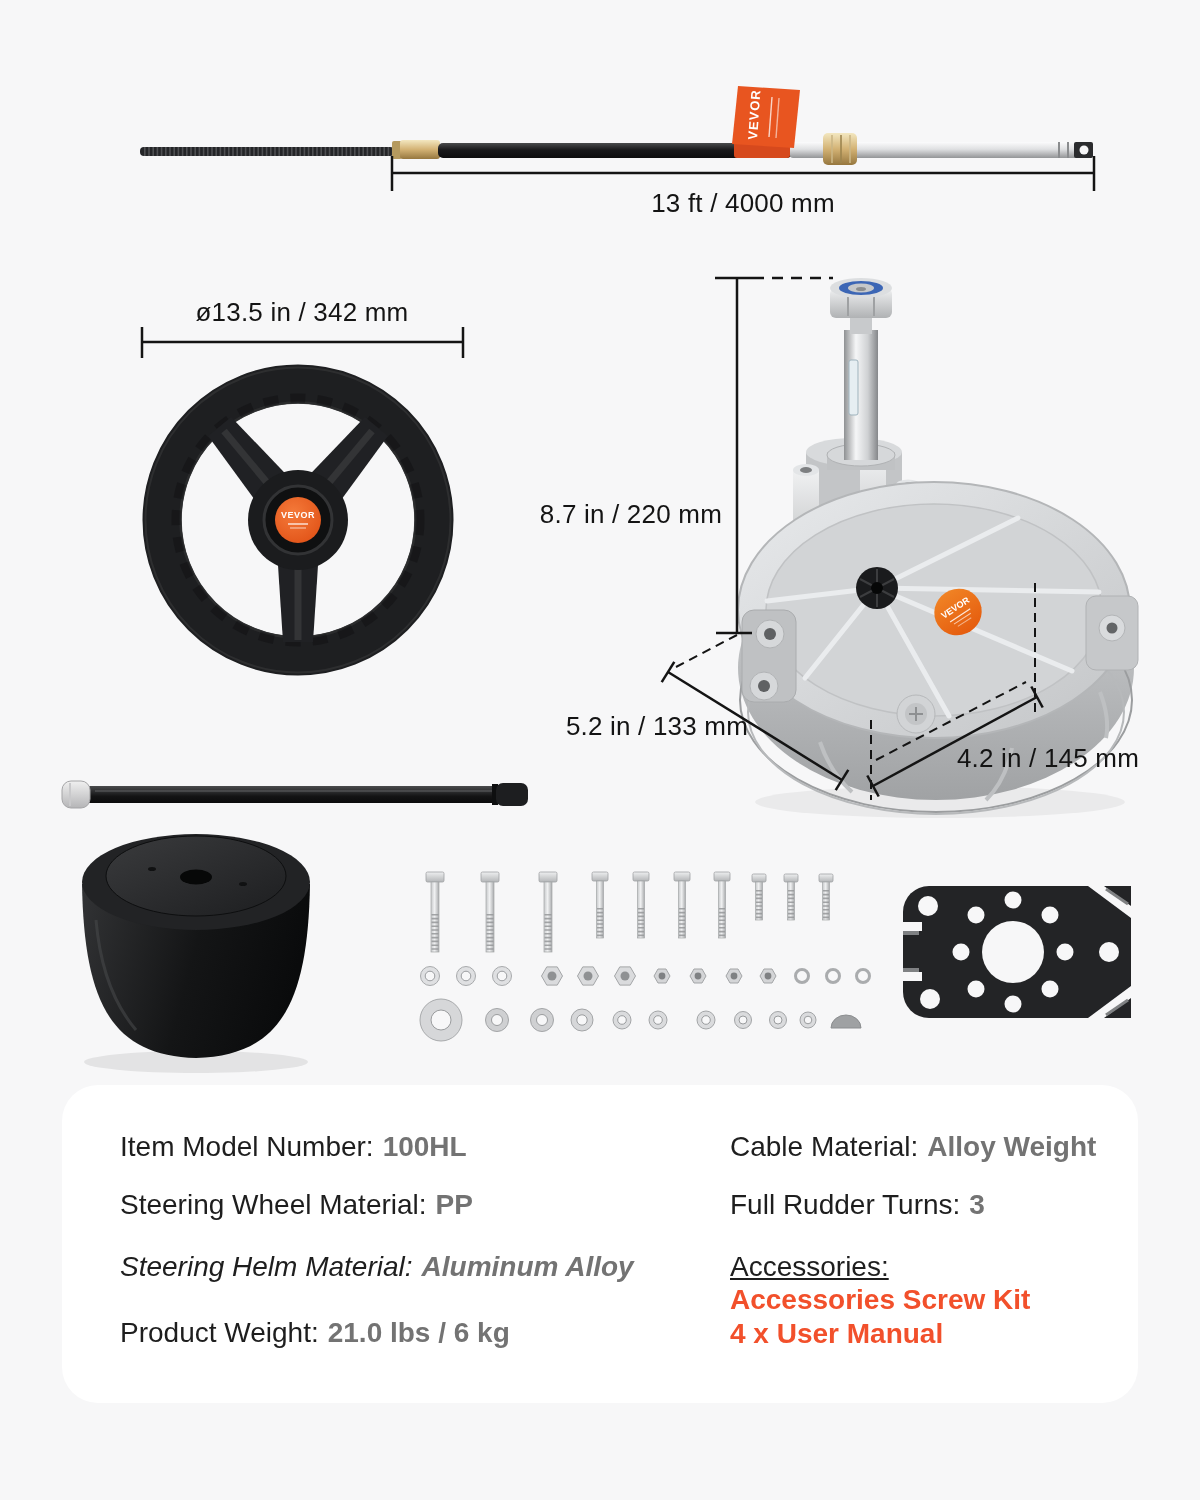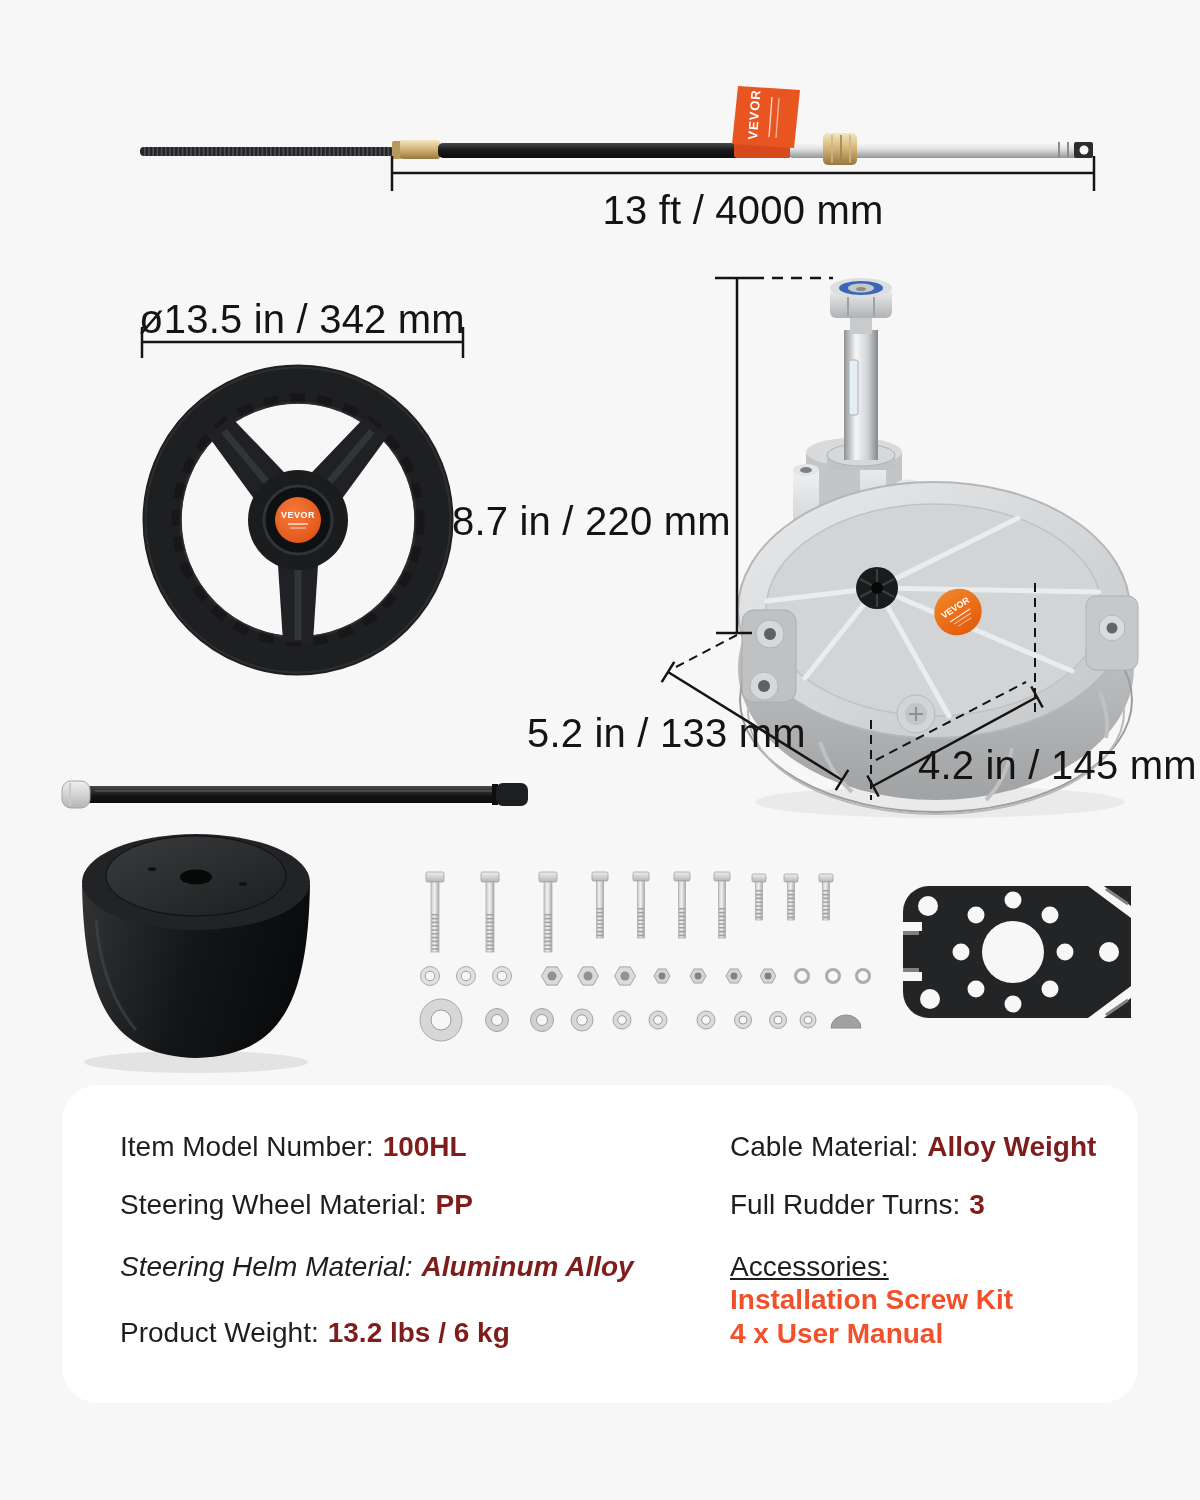--- a/index.html
+++ b/index.html
@@ -1,23 +1,23 @@
 <!DOCTYPE html>
 <html><head>
 <meta charset="utf-8">
 <style>
   html,body{margin:0;padding:0;}
   body{width:1200px;height:1500px;background:#f7f7f8;font-family:"Liberation Sans",sans-serif;}
   #stage{position:relative;width:1200px;height:1500px;overflow:hidden;background:#f7f7f8;}
   svg{position:absolute;left:0;top:0;}
-  .dimlabel{position:absolute;font-size:40px;color:#141414;text-align:center;white-space:nowrap;letter-spacing:.2px;}
+  .dimlabel{position:absolute;font-size:26px;color:#141414;text-align:center;white-space:nowrap;letter-spacing:.2px;}
   .dimlabel.right{text-align:right;}
   .panel{position:absolute;left:62px;top:1085px;width:1076px;height:318px;background:#ffffff;border-radius:36px;}
   .spec-row{position:absolute;font-size:28px;color:#1e1e1e;white-space:nowrap;}
-  .spec-row .val{font-weight:bold;color:#7f1d1d;margin-left:9px;}
+  .spec-row .val{font-weight:bold;color:#737373;margin-left:9px;}
   .spec-orange{position:absolute;font-size:28px;font-weight:bold;color:#F2502B;white-space:nowrap;}
 </style>
 </head>
 <body>
 
 <div id="stage">
 
 <svg width="1200" height="1500" viewBox="0 0 1200 1500">
   <defs>
     <linearGradient id="brassG" x1="0" y1="0" x2="0" y2="1">
@@ -417,28 +417,28 @@
   <div class="spec-row" style="left:58px;top:46px;">
     <span>Item Model Number:</span><span class="val">100HL</span>
   </div>
   <div class="spec-row" style="left:58px;top:104px;">
     <span>Steering Wheel Material:</span><span class="val">PP</span>
   </div>
   <div class="spec-row" style="left:58px;top:166px;font-style:italic;">
     <span>Steering Helm Material:</span><span class="val">Aluminum Alloy</span>
   </div>
   <div class="spec-row" style="left:58px;top:232px;">
-    <span>Product Weight:</span><span class="val">13.2 lbs / 6 kg</span>
+    <span>Product Weight:</span><span class="val">21.0 lbs / 6 kg</span>
   </div>
   <div class="spec-row" style="left:668px;top:46px;">
     <span>Cable Material:</span><span class="val">Alloy Weight</span>
   </div>
   <div class="spec-row" style="left:668px;top:104px;">
     <span>Full Rudder Turns:</span><span class="val">3</span>
   </div>
   <div class="spec-row" style="left:668px;top:166px;text-decoration:underline;">
     <span>Accessories:</span>
   </div>
-  <div class="spec-orange" style="left:668px;top:199px;">Installation Screw Kit</div>
+  <div class="spec-orange" style="left:668px;top:199px;">Accessories Screw Kit</div>
   <div class="spec-orange" style="left:668px;top:233px;">4 x User Manual</div>
 </div>
 
 </div>
 
 </body></html>

